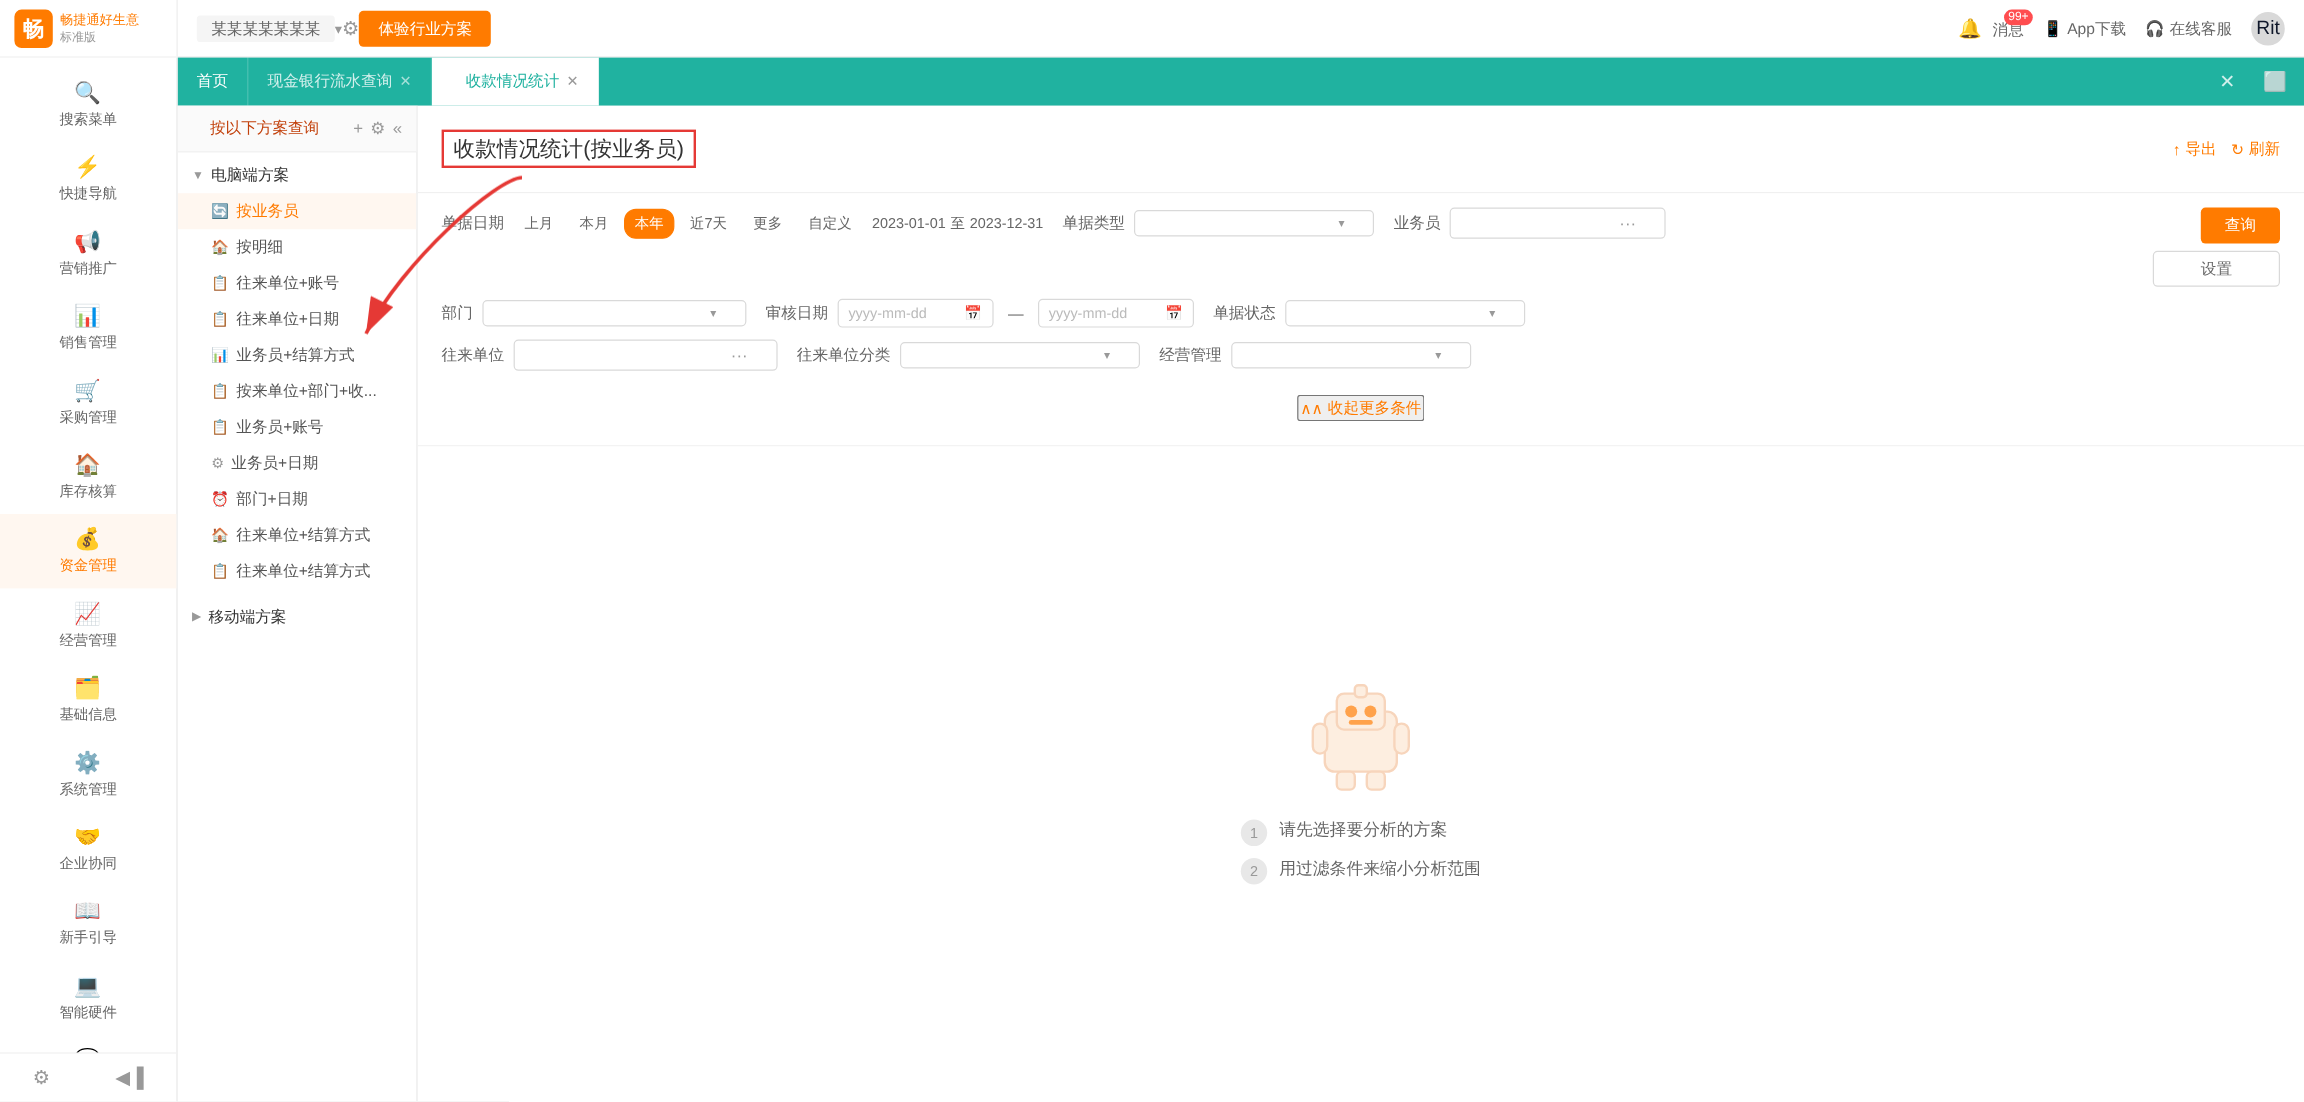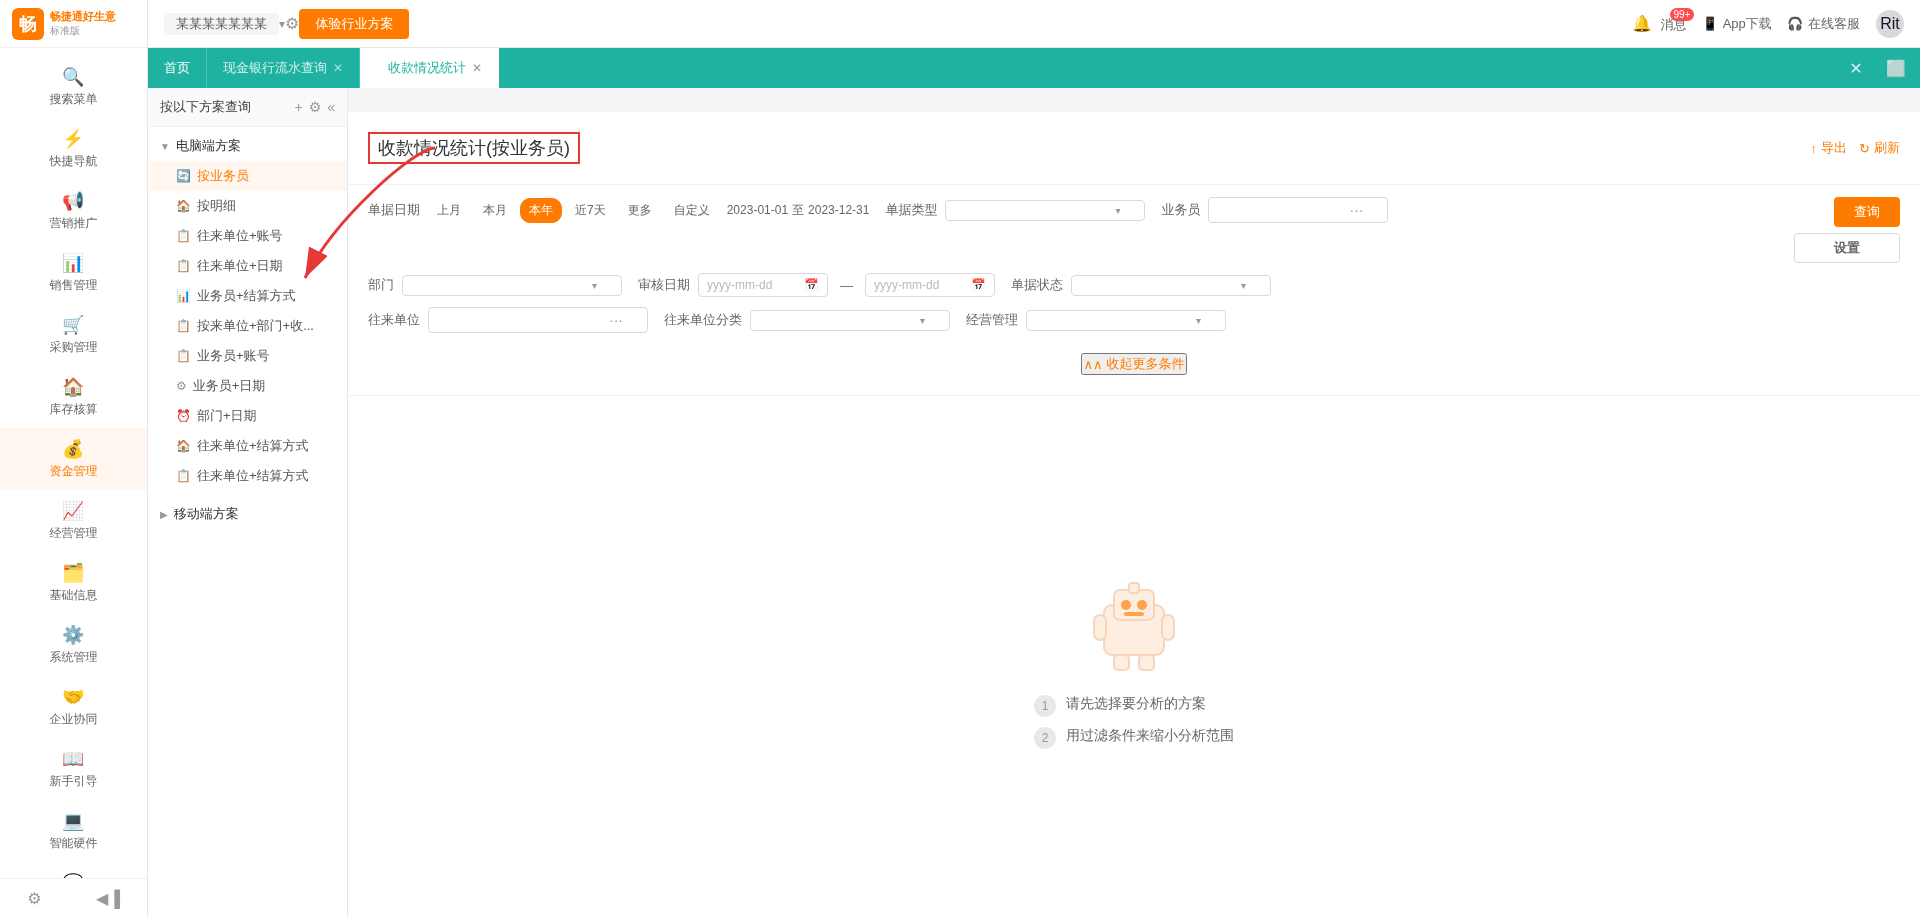--- a/index.html
+++ b/index.html
@@ -47,38 +47,38 @@
     .tab-item.active .tab-close { color: #999; }
     .tab-bar-actions { margin-left: auto; display: flex; align-items: center; padding-right: 8px; gap: 8px; }
     .tab-bar-action { color: rgba(255,255,255,0.8); font-size: 16px; cursor: pointer; width: 32px; height: 32px; display: flex; align-items: center; justify-content: center; }
 
     
     .content-area { flex: 1; display: flex; overflow: hidden; }
 
     
     .left-panel { width: 200px; background: #fff; border-right: 1px solid #e8e8e8; overflow-y: auto; }
     .scheme-header { padding: 10px 12px; display: flex; align-items: center; justify-content: space-between; background: #fafafa; border-bottom: 1px solid #f0f0f0; }
-    .scheme-title { font-size: 13px; color: #404040; font-weight: 500; }
+    .scheme-title { font-size: 13px; color: #c2410c; font-weight: 500; margin-left: 15px; }
     .scheme-actions { display: flex; gap: 6px; align-items: center; }
     .scheme-action-btn { color: #999; cursor: pointer; font-size: 14px; }
 
     .scheme-section { padding: 4px 0; }
     .scheme-section-header { padding: 6px 12px; display: flex; align-items: center; gap: 6px; cursor: pointer; font-size: 13px; color: #333; }
     .expand-icon { color: #999; font-size: 10px; }
 
     .scheme-item { padding: 6px 12px 6px 28px; cursor: pointer; font-size: 13px; color: #555; display: flex; align-items: center; gap: 6px; white-space: nowrap; overflow: hidden; text-overflow: ellipsis; }
     .scheme-item.active { color: #ff7b00; background: #fff7f0; }
     .scheme-item-icon { font-size: 12px; color: #999; flex-shrink: 0; }
     .scheme-item.active .scheme-item-icon { color: #ff7b00; }
 
     
     .right-panel { flex: 1; display: flex; flex-direction: column; overflow: hidden; }
 
     
-    .page-header { padding: 20px 20px; background: #fff; border-bottom: 1px solid #f0f0f0; display: flex; align-items: center; justify-content: space-between; margin-top: 24px; }
+    .page-header { padding: 20px 20px; background: #fff; border-bottom: 1px solid #f0f0f0; display: flex; align-items: center; justify-content: space-between; }
     .page-title { font-size: 18px; color: #333; font-weight: 500; border: 2px solid #e53935; padding: 2px 8px; display: inline-block; }
     .page-header-actions { display: flex; gap: 12px; }
     .header-action-btn { color: #ff7b00; font-size: 13px; cursor: pointer; display: flex; align-items: center; gap: 4px; background: none; border: none; }
 
     
     .filter-area { background: #fff; padding: 12px 20px; border-bottom: 1px solid #f0f0f0; }
     .filter-row { display: flex; align-items: center; gap: 16px; margin-bottom: 10px; flex-wrap: wrap; }
     .filter-item { display: flex; align-items: center; gap: 8px; }
     .filter-label { color: #666; font-size: 13px; white-space: nowrap; }
 
@@ -94,21 +94,21 @@
     
     .date-input { border: 1px solid #d9d9d9; border-radius: 4px; padding: 4px 8px; font-size: 12px; color: #bbb; min-width: 110px; display: flex; align-items: center; justify-content: space-between; cursor: pointer; background: #fff; }
     .date-input-icon { color: #bbb; font-size: 12px; }
     .date-separator { color: #666; padding: 0 4px; }
 
     .collapse-btn { color: #ff7b00; font-size: 13px; cursor: pointer; display: flex; align-items: center; gap: 4px; margin: 8px auto; width: fit-content; }
 
     
     .query-actions { display: flex; flex-direction: column; gap: 6px; }
     .query-btn { background: #ff7b00; color: #fff; border: none; padding: 6px 20px; border-radius: 4px; cursor: pointer; font-size: 13px; margin-left: 40px; }
-    .settings-btn { background: #fff; color: #666; border: 1px solid #d9d9d9; padding: 5px 20px; border-radius: 4px; cursor: pointer; font-size: 13px; font-weight: bold; }
+    .settings-btn { background: #fff; color: #666; border: 1px solid #d9d9d9; padding: 5px 20px; border-radius: 4px; cursor: pointer; font-size: 13px; }
 
     
     .empty-area { flex: 1; display: flex; flex-direction: column; align-items: center; justify-content: center; background: #fff; margin: 0; }
     .empty-illustration { width: 120px; height: 120px; margin-bottom: 20px; opacity: 0.7; }
     .empty-steps { text-align: left; }
     .empty-step { display: flex; align-items: flex-start; gap: 10px; margin-bottom: 10px; font-size: 14px; color: #666; }
     .step-num { width: 22px; height: 22px; border-radius: 50%; background: #e8e8e8; display: flex; align-items: center; justify-content: center; font-size: 12px; color: #999; flex-shrink: 0; }
 
     .filter-row-full { display: flex; align-items: flex-start; gap: 16px; width: 100%; }
     .filter-row-content { flex: 1; display: flex; flex-wrap: wrap; gap: 16px; align-items: center; }
@@ -117,21 +117,21 @@
 <body>
 
 <div class="app-container">
 
   <div class="sidebar">
     <div class="sidebar-logo">
       <div class="logo-icon">
         <span>畅</span>
       </div>
       <div>
-        <div style="font-size:11px;color:#ff7b00;font-weight:bold;text-align:center;">畅捷通好生意</div>
+        <div style="font-size:11px;color:#ff7b00;font-weight:normal;text-align:center;">畅捷通好生意</div>
         <div style="font-size:10px;color:#999;">标准版</div>
       </div>
     </div>
     <div class="sidebar-nav">
       <div class="sidebar-item">
         <span class="icon">🔍</span>
         <span>搜索菜单</span>
       </div>
       <div class="sidebar-item">
         <span class="icon">⚡</span>

